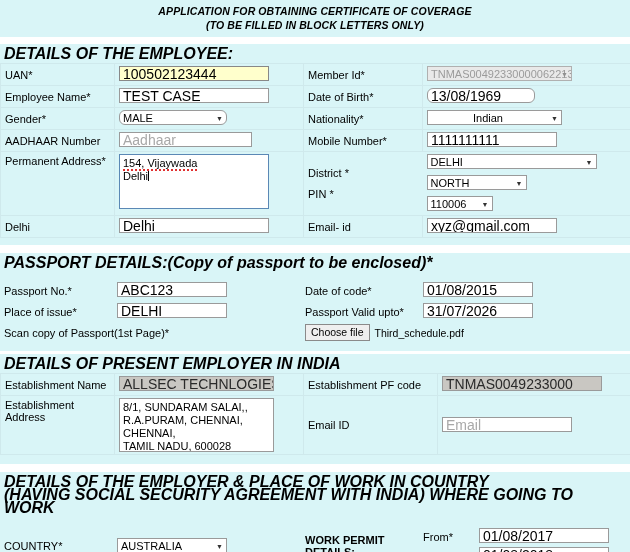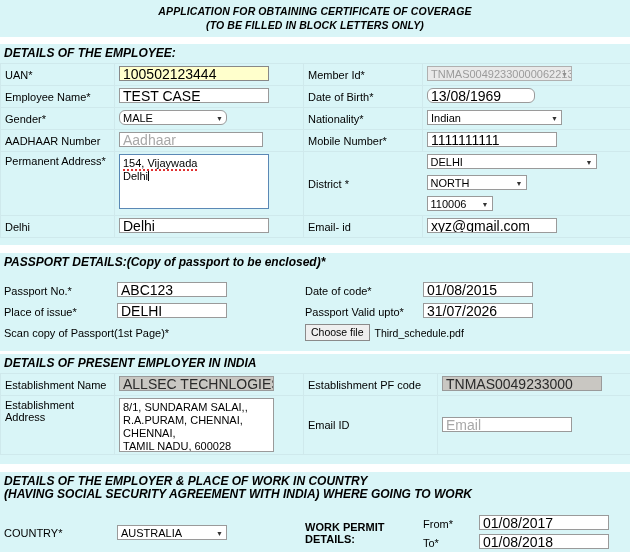--- a/index.html
+++ b/index.html
@@ -39,21 +39,21 @@
   .title-line {
     font-style: italic;
     font-weight: bold;
     font-size: 10.5px;
     letter-spacing: 0.1px;
     line-height: 14px;
   }
   .section-head {
     font-style: italic;
     font-weight: bold;
-    font-size: 12px;
+    font-size: 16px;
     padding: 3px 4px 3px 4px;
     line-height: 13px;
   }
   table.grid {
     border-collapse: collapse;
     width: 630px;
     table-layout: fixed;
   }
   table.grid td {
     border: 1px solid #cfe9ec;
@@ -79,25 +79,25 @@
     display: inline-block;
     white-space: nowrap;
     overflow: hidden;
   }
   .inp.yellow { background: #ffffcc; border-color: #888; }
   .inp.grey { background: #c9c7c2; border: 1px solid #9a9a9a; color: #2a2a2a; }
   .inp.ph { color: #a8a8a8; }
   .w150 { width: 150px; }
   .w155 { width: 155px; }
   .w145 { width: 145px; }
-  .w120 { width: 144px; }
+  .w120 { width: 133px; }
   .w130 { width: 130px; }
   .w100 { width: 100px; }
   .w110 { width: 110px; }
-  .w135 { width: 135px; }
+  .w135 { width: 135px; text-align: center; }
   .w160 { width: 160px; }
   .w170 { width: 170px; }
   .w108 { width: 108px; border-radius: 6px; }
   .sel {
     position: relative;
     border: 1px solid #9a9a9a;
     background: #ffffff;
     font-size: 11px;
     height: 15px;
     line-height: 15px;
@@ -212,20 +212,23 @@
       <tr>
         <td class="lab" style="vertical-align:top;padding-top:3px">Permanent Address*</td>
         <td class="fld" style="vertical-align:top">
           <span class="ta focus" style="width:150px;height:55px"><span class="spell">154, Vijaywada</span><br><span>Delhi</span><span class="caret"></span></span>
         </td>
         <td class="lab2 nb" style="padding:0">
           <table style="border-collapse:collapse;width:100%">
             <tbody>
             <tr>
                     <td style="border:0;padding:2px 4px;height:17px">District *</td>
+                  </tr>
+            <tr>
+                    <td style="border:0;padding:2px 4px;height:17px">PIN *</td>
                   </tr>
           </tbody>
               </table>
         </td>
         <td class="fld2 nb" style="padding:0">
           <table style="border-collapse:collapse;width:100%">
             <tbody>
                   <tr>
                     <td style="border:0;padding:2px 4px;height:17px">
               <span class="sel w170"><span>DELHI</span><span class="arrow">▼</span></span>

